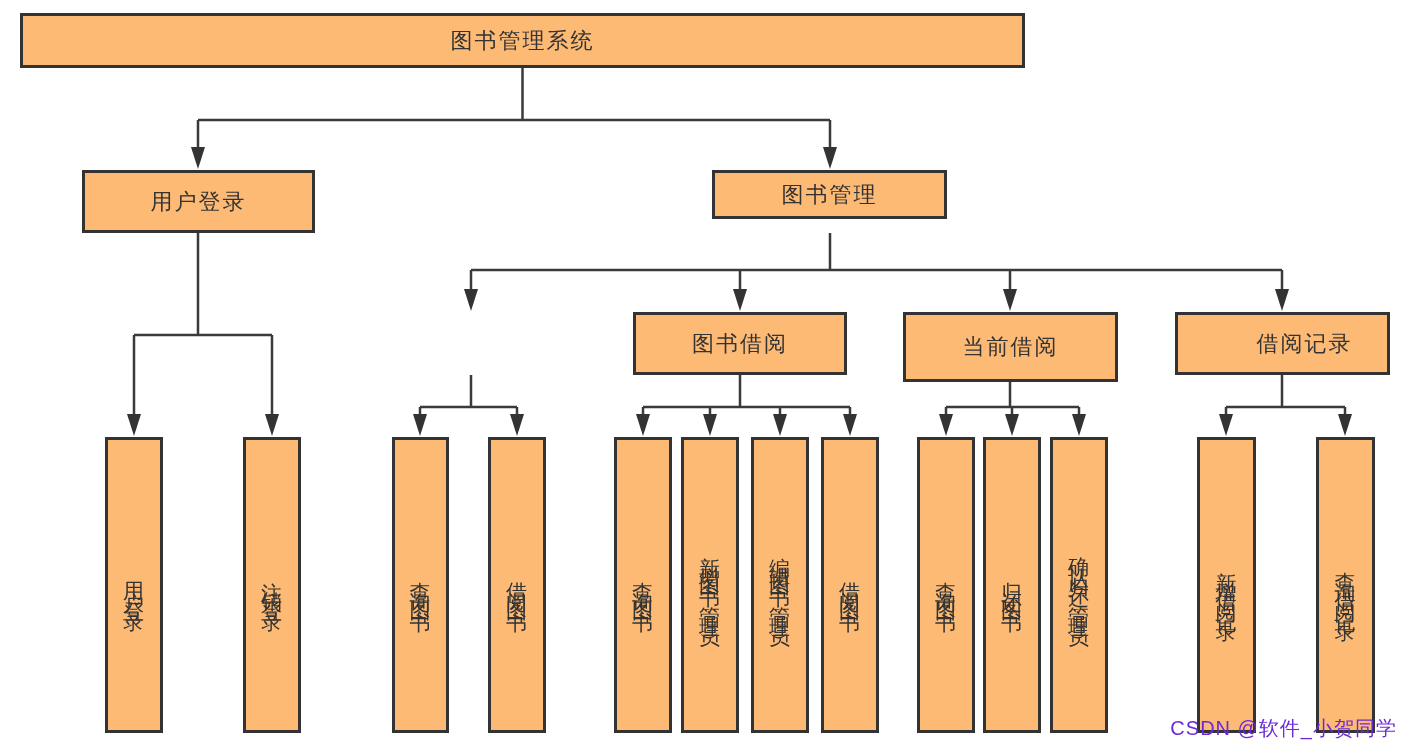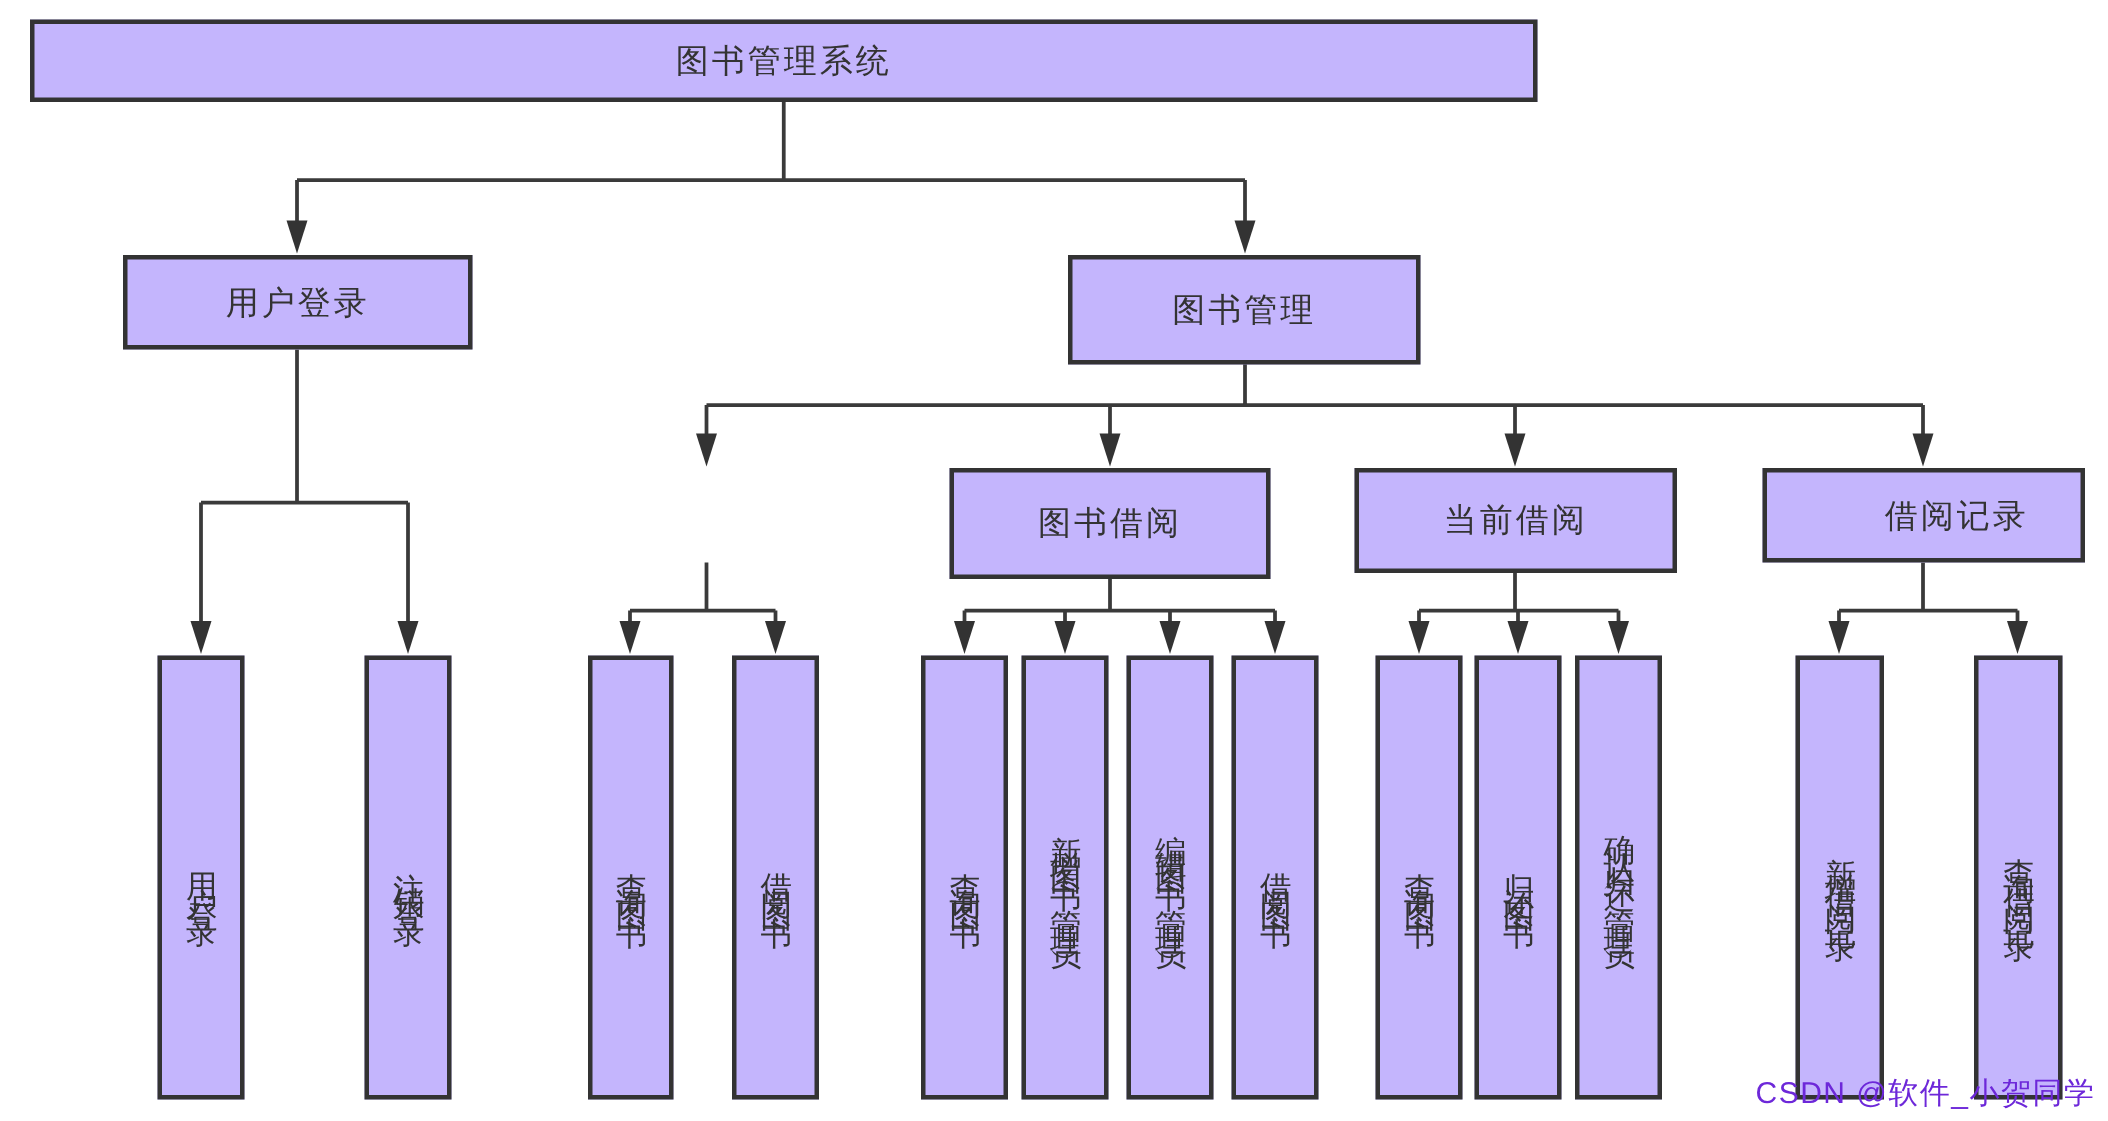--- a/index.html
+++ b/index.html
@@ -15,21 +15,21 @@
     position: absolute;
     left: 0; top: 0;
     width: 1405px; height: 747px;
   }
   #connectors path { stroke: #3a3a3a; stroke-width: 2.5; fill: none; }
   #connectors polygon { fill: #333333; stroke: none; }
   .node {
     position: absolute;
     box-sizing: border-box;
     border: 3px solid #333333;
-    background: #c4b5fd;
+    background: #fdba74;
     display: flex;
     align-items: center;
     justify-content: center;
     color: #333333;
   }
   .hnode {
     font-size: 22px;
     letter-spacing: 2px;
   }
   .vnode .vlabel {
@@ -95,25 +95,25 @@
     </g>
   </svg>
 
   <div class="node hnode" style="left:20px; top:13px; width:1005px; height:55px;">
     <span>图书管理系统</span>
   </div>
 
   <div class="node hnode" style="left:82px; top:170px; width:233px; height:63px;">
     <span>用户登录</span>
   </div>
-  <div class="node hnode" style="left:712px; top:170px; width:235px; height:73px;">
+  <div class="node hnode" style="left:712px; top:170px; width:235px; height:49px;">
     <span>图书管理</span>
   </div>
 
-  <div class="node hnode" style="left:633px; top:312px; width:214px; height:74px;">
+  <div class="node hnode" style="left:633px; top:312px; width:214px; height:63px;">
     <span>图书借阅</span>
   </div>
   <div class="node hnode" style="left:903px; top:312px; width:215px; height:70px;">
     <span>当前借阅</span>
   </div>
   <div class="node hnode" style="left:1175px; top:312px; width:215px; height:63px;padding-left:44px;">
     <span>借阅记录</span>
   </div>
 
   <div class="node vnode" style="left:105px; top:437px; width:58px; height:296px;">

